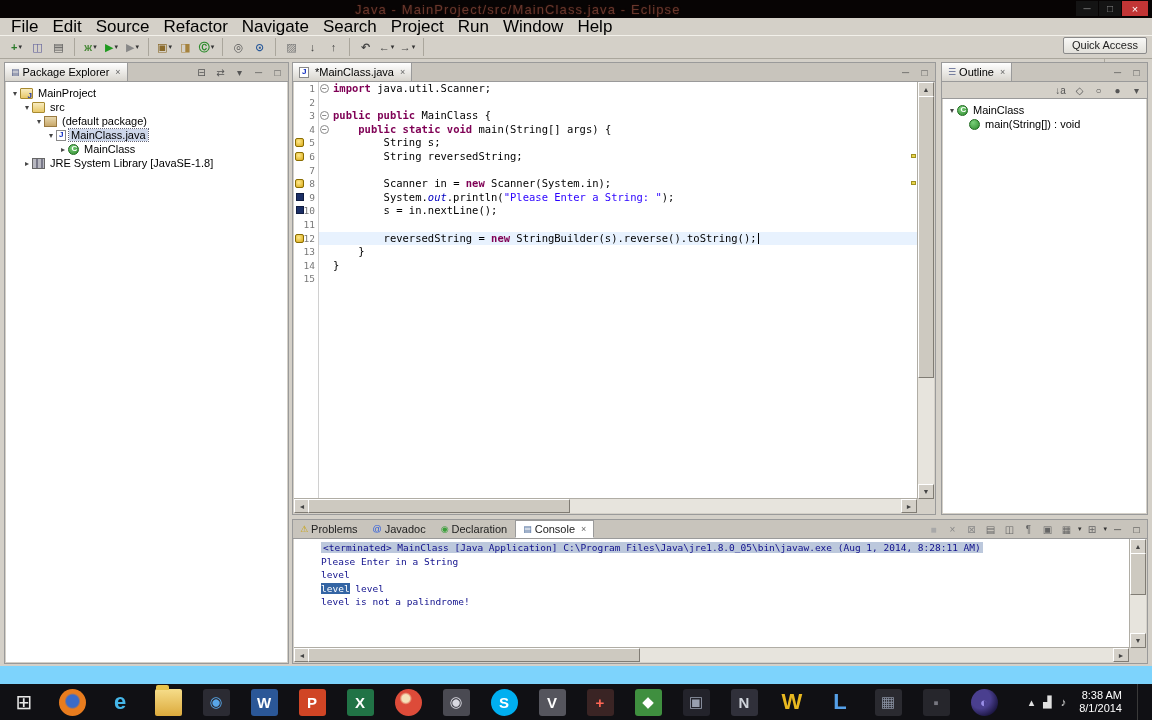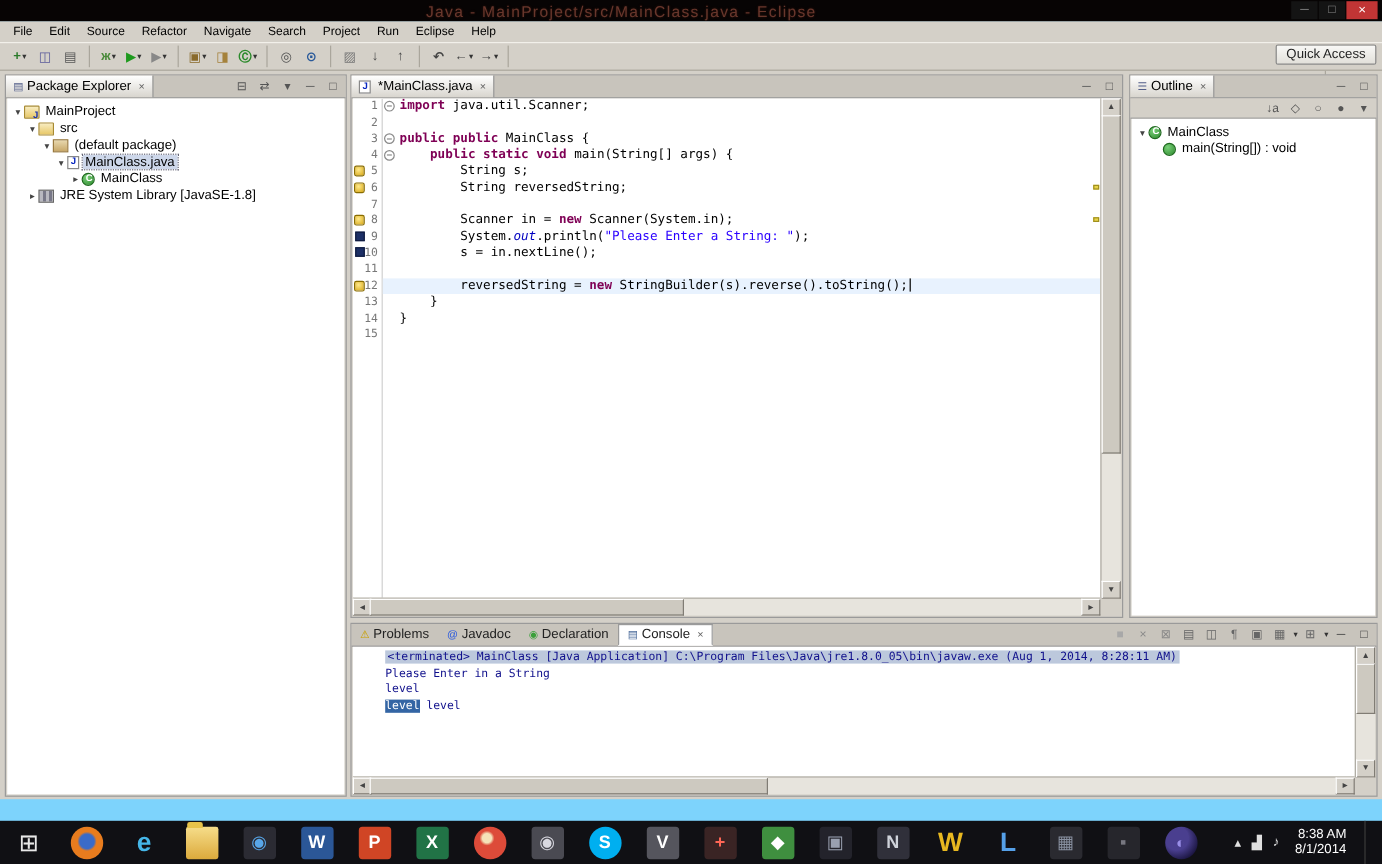--- a/index.html
+++ b/index.html
@@ -10,21 +10,21 @@
   .titlebar{position:absolute;left:0;top:0;width:1152px;height:18px;background:#070404;}
   .title-text{position:absolute;left:355px;top:2px;font-size:13px;letter-spacing:1.1px;color:#7a4034;
               opacity:.85;text-shadow:0 0 2px #401a10;white-space:nowrap;}
   .win-controls{position:absolute;right:4px;top:1px;display:flex;gap:1px;}
   .wc{width:22px;height:15px;display:flex;align-items:center;justify-content:center;font-size:10px;color:#8a8a8a;background:#141414;}
   .wc.close{background:#c13535;color:#fff;width:26px;font-size:11px;}
 
   
   .eclipse{position:absolute;left:0;top:18px;width:1152px;height:648px;background:#d4d0c8;color:#000;}
 
-  .menubar{height:17px;display:flex;align-items:center;padding-left:4px;font-size:10px;background:#d4d0c8;}
+  .menubar{height:17px;display:flex;align-items:center;padding-left:4px;font-size:17px;background:#d4d0c8;}
   .menu-item{padding:1px 7px;white-space:nowrap;}
 
   .toolbar{height:22px;border-top:1px solid #f2f0ea;border-bottom:1px solid #aaa69c;display:flex;align-items:center;
            padding:0 4px;position:relative;background:#d4d0c8;}
   .tb-group{display:flex;align-items:center;padding:0 5px 0 2px;border-right:1px solid #aaa69c;margin-right:3px;height:18px;}
   .tbi{height:17px;min-width:17px;display:flex;align-items:center;justify-content:center;font-size:11px;
        padding:0 1px;border:1px solid transparent;border-radius:2px;}
   .tbi-glyph{font-weight:bold;}
   .dd{font-size:7px;color:#333;margin-left:1px;}
   .toolbar-right{position:absolute;right:5px;top:1px;display:flex;align-items:center;gap:5px;flex-direction:column;}
@@ -145,21 +145,21 @@
 
     <div class="menubar">
         <span class="menu-item">File</span>
         <span class="menu-item">Edit</span>
         <span class="menu-item">Source</span>
         <span class="menu-item">Refactor</span>
         <span class="menu-item">Navigate</span>
         <span class="menu-item">Search</span>
         <span class="menu-item">Project</span>
         <span class="menu-item">Run</span>
-        <span class="menu-item">Eclipse</span>
+        <span class="menu-item">Window</span>
         <span class="menu-item">Help</span>
       </div>
 
     <div class="toolbar">
       <div style="display:flex;align-items:center;">
           <div class="tb-group">
             <span class="tbi">
               <span class="tbi-glyph" style="color: rgb(42, 122, 42);">+</span>
               <span class="dd">▾</span>
             </span>
@@ -429,20 +429,21 @@
             <span class="dd">▾</span>
             <span class="hi" style="color: rgb(68, 68, 68);">─</span>
             <span class="hi" style="color: rgb(68, 68, 68);">□</span>
           </div>
       </div>
       <div class="console-body" id="console-body">
           <div class="console-header"><span class="console-header-text">&lt;terminated&gt; MainClass [Java Application] C:\Program Files\Java\jre1.8.0_05\bin\javaw.exe (Aug 1, 2014, 8:28:11 AM)</span></div>
           <div class="console-line">Please Enter in a String</div>
           <div class="console-line">level</div>
           <div class="console-line"><span class="sel">level</span><span> level</span></div>
+          <div class="console-line">level is not a palindrome!</div>
         </div>
       <div class="vscroll">
         <span class="sb-btn" style="top:0;">▲</span>
         <span class="v-thumb" style="top:14px;height:40px;"></span>
         <span class="sb-btn" style="bottom:0;">▼</span>
       </div>
       <div class="hscroll">
         <span class="sb-btn" style="left:0;">◄</span>
         <span class="h-thumb" style="left:14px;width:330px;"></span>
         <span class="sb-btn" style="right:0;">►</span>

